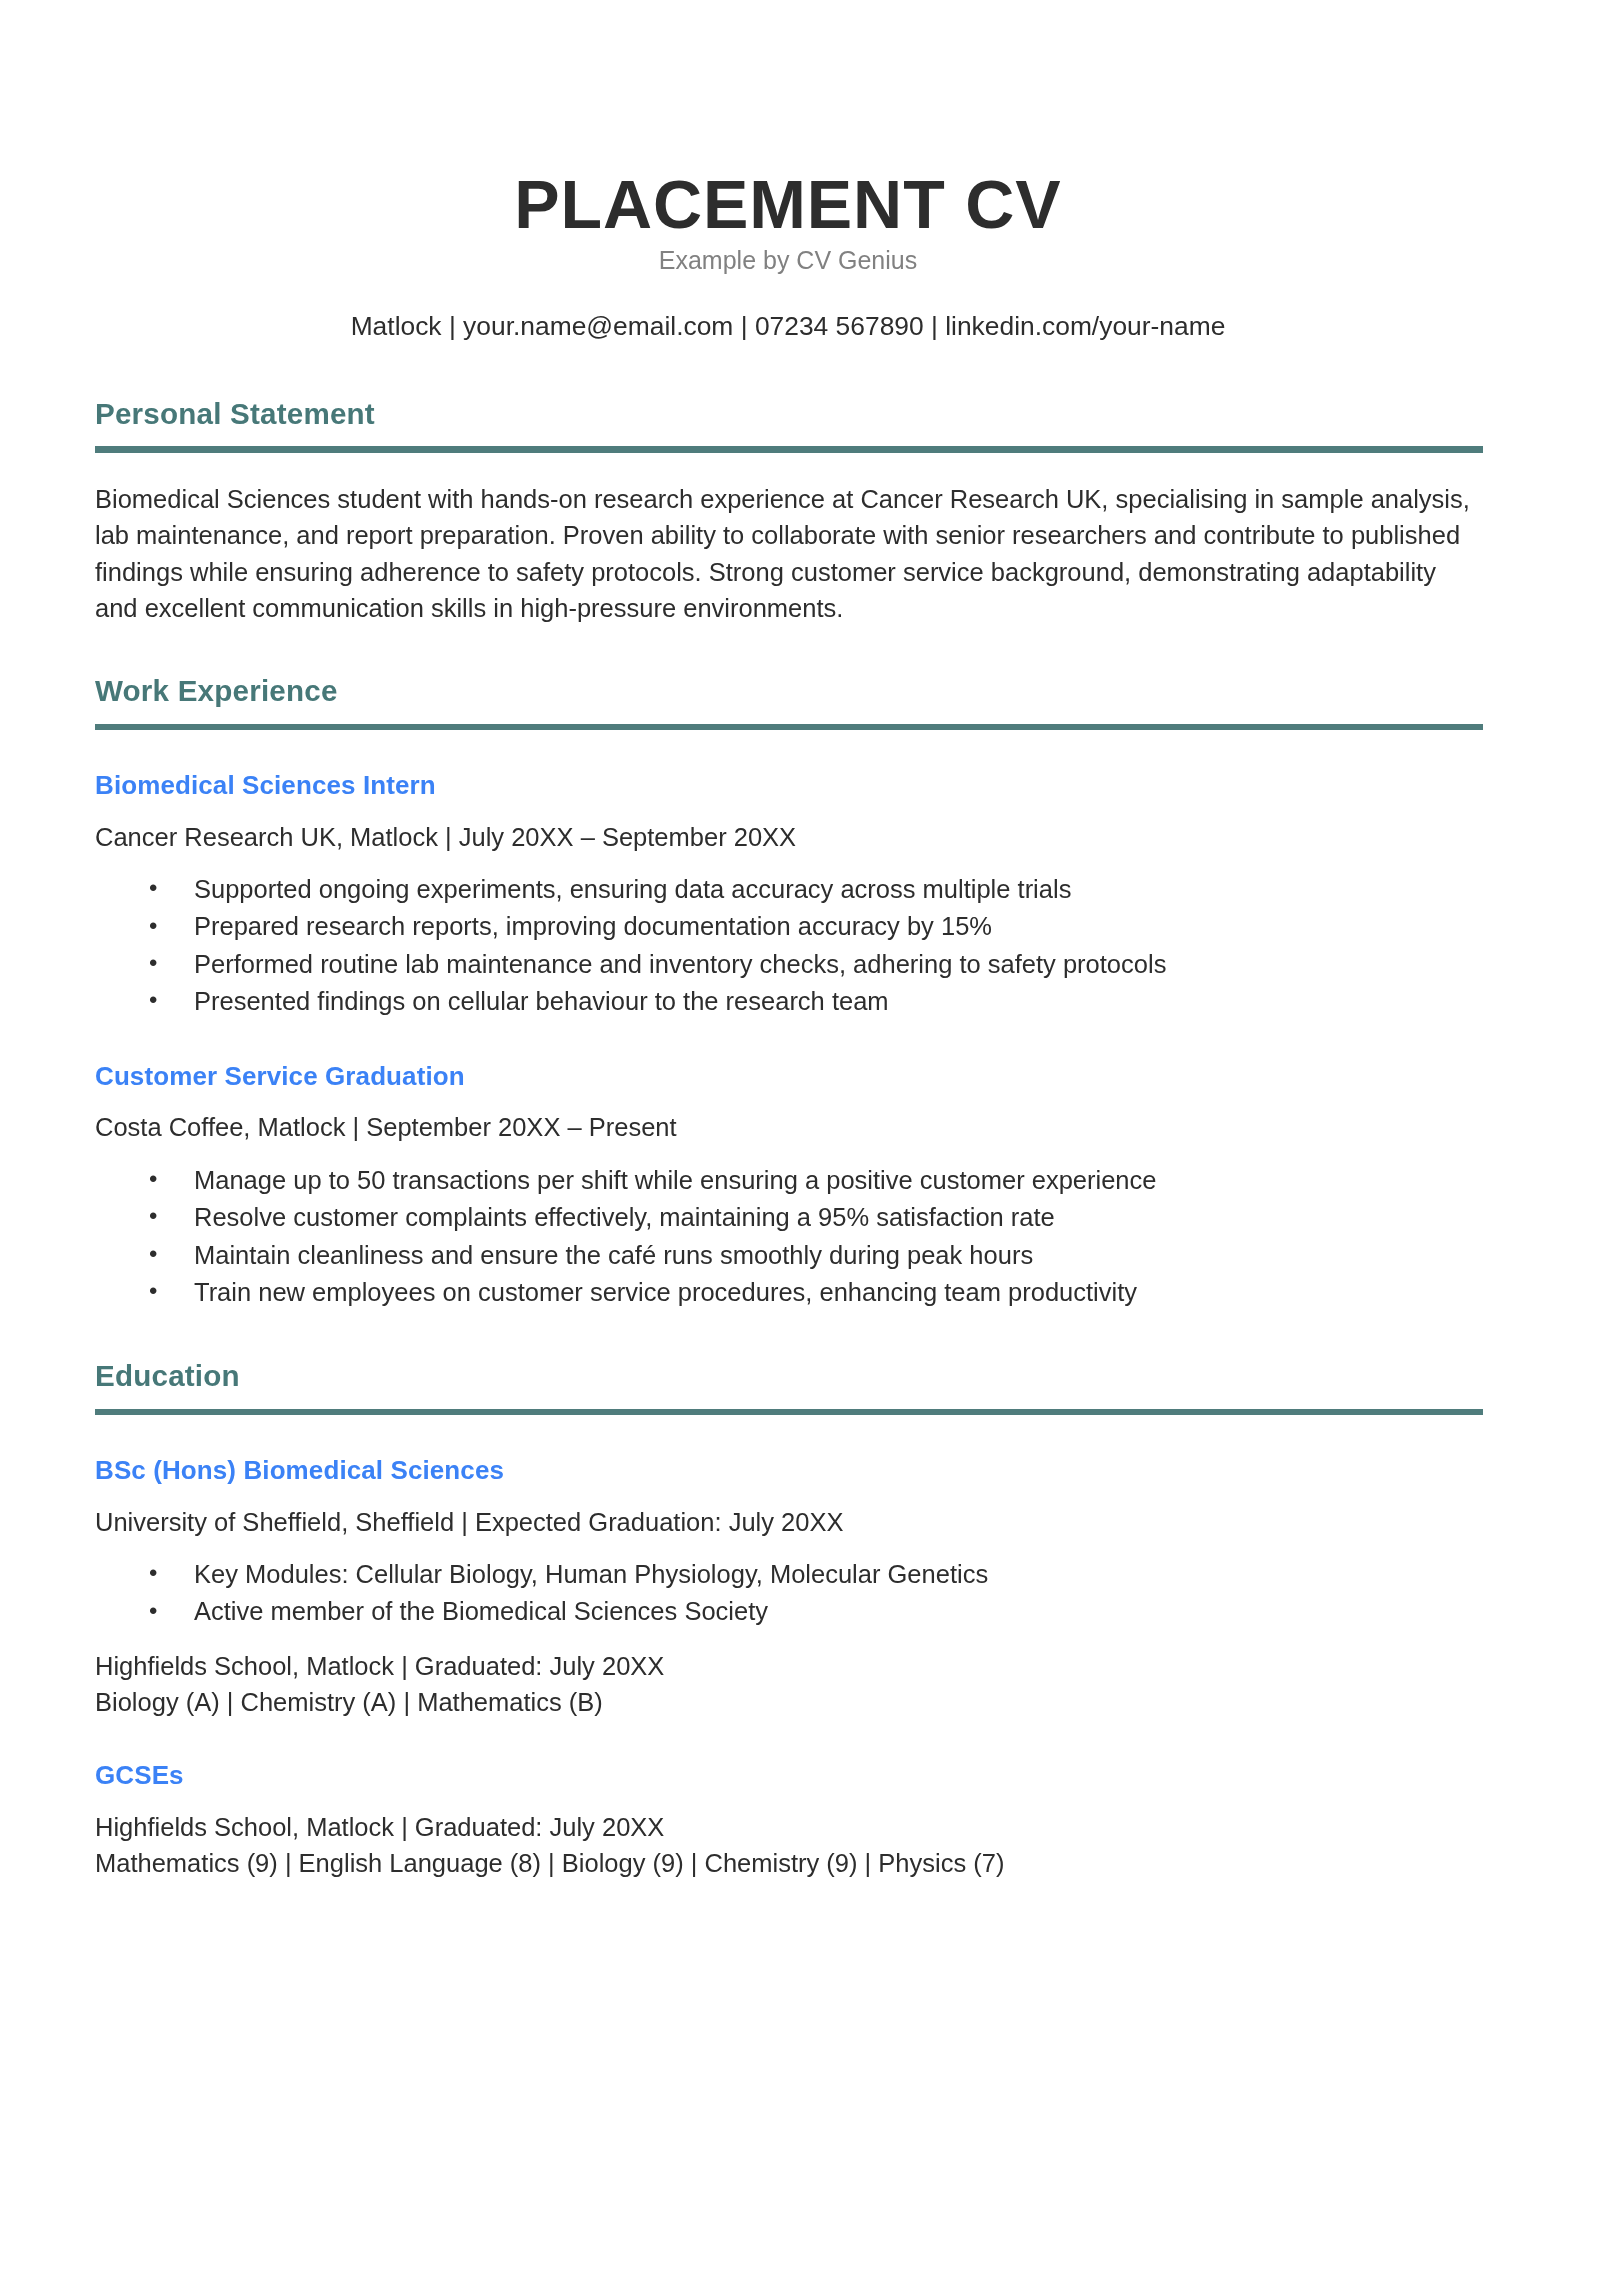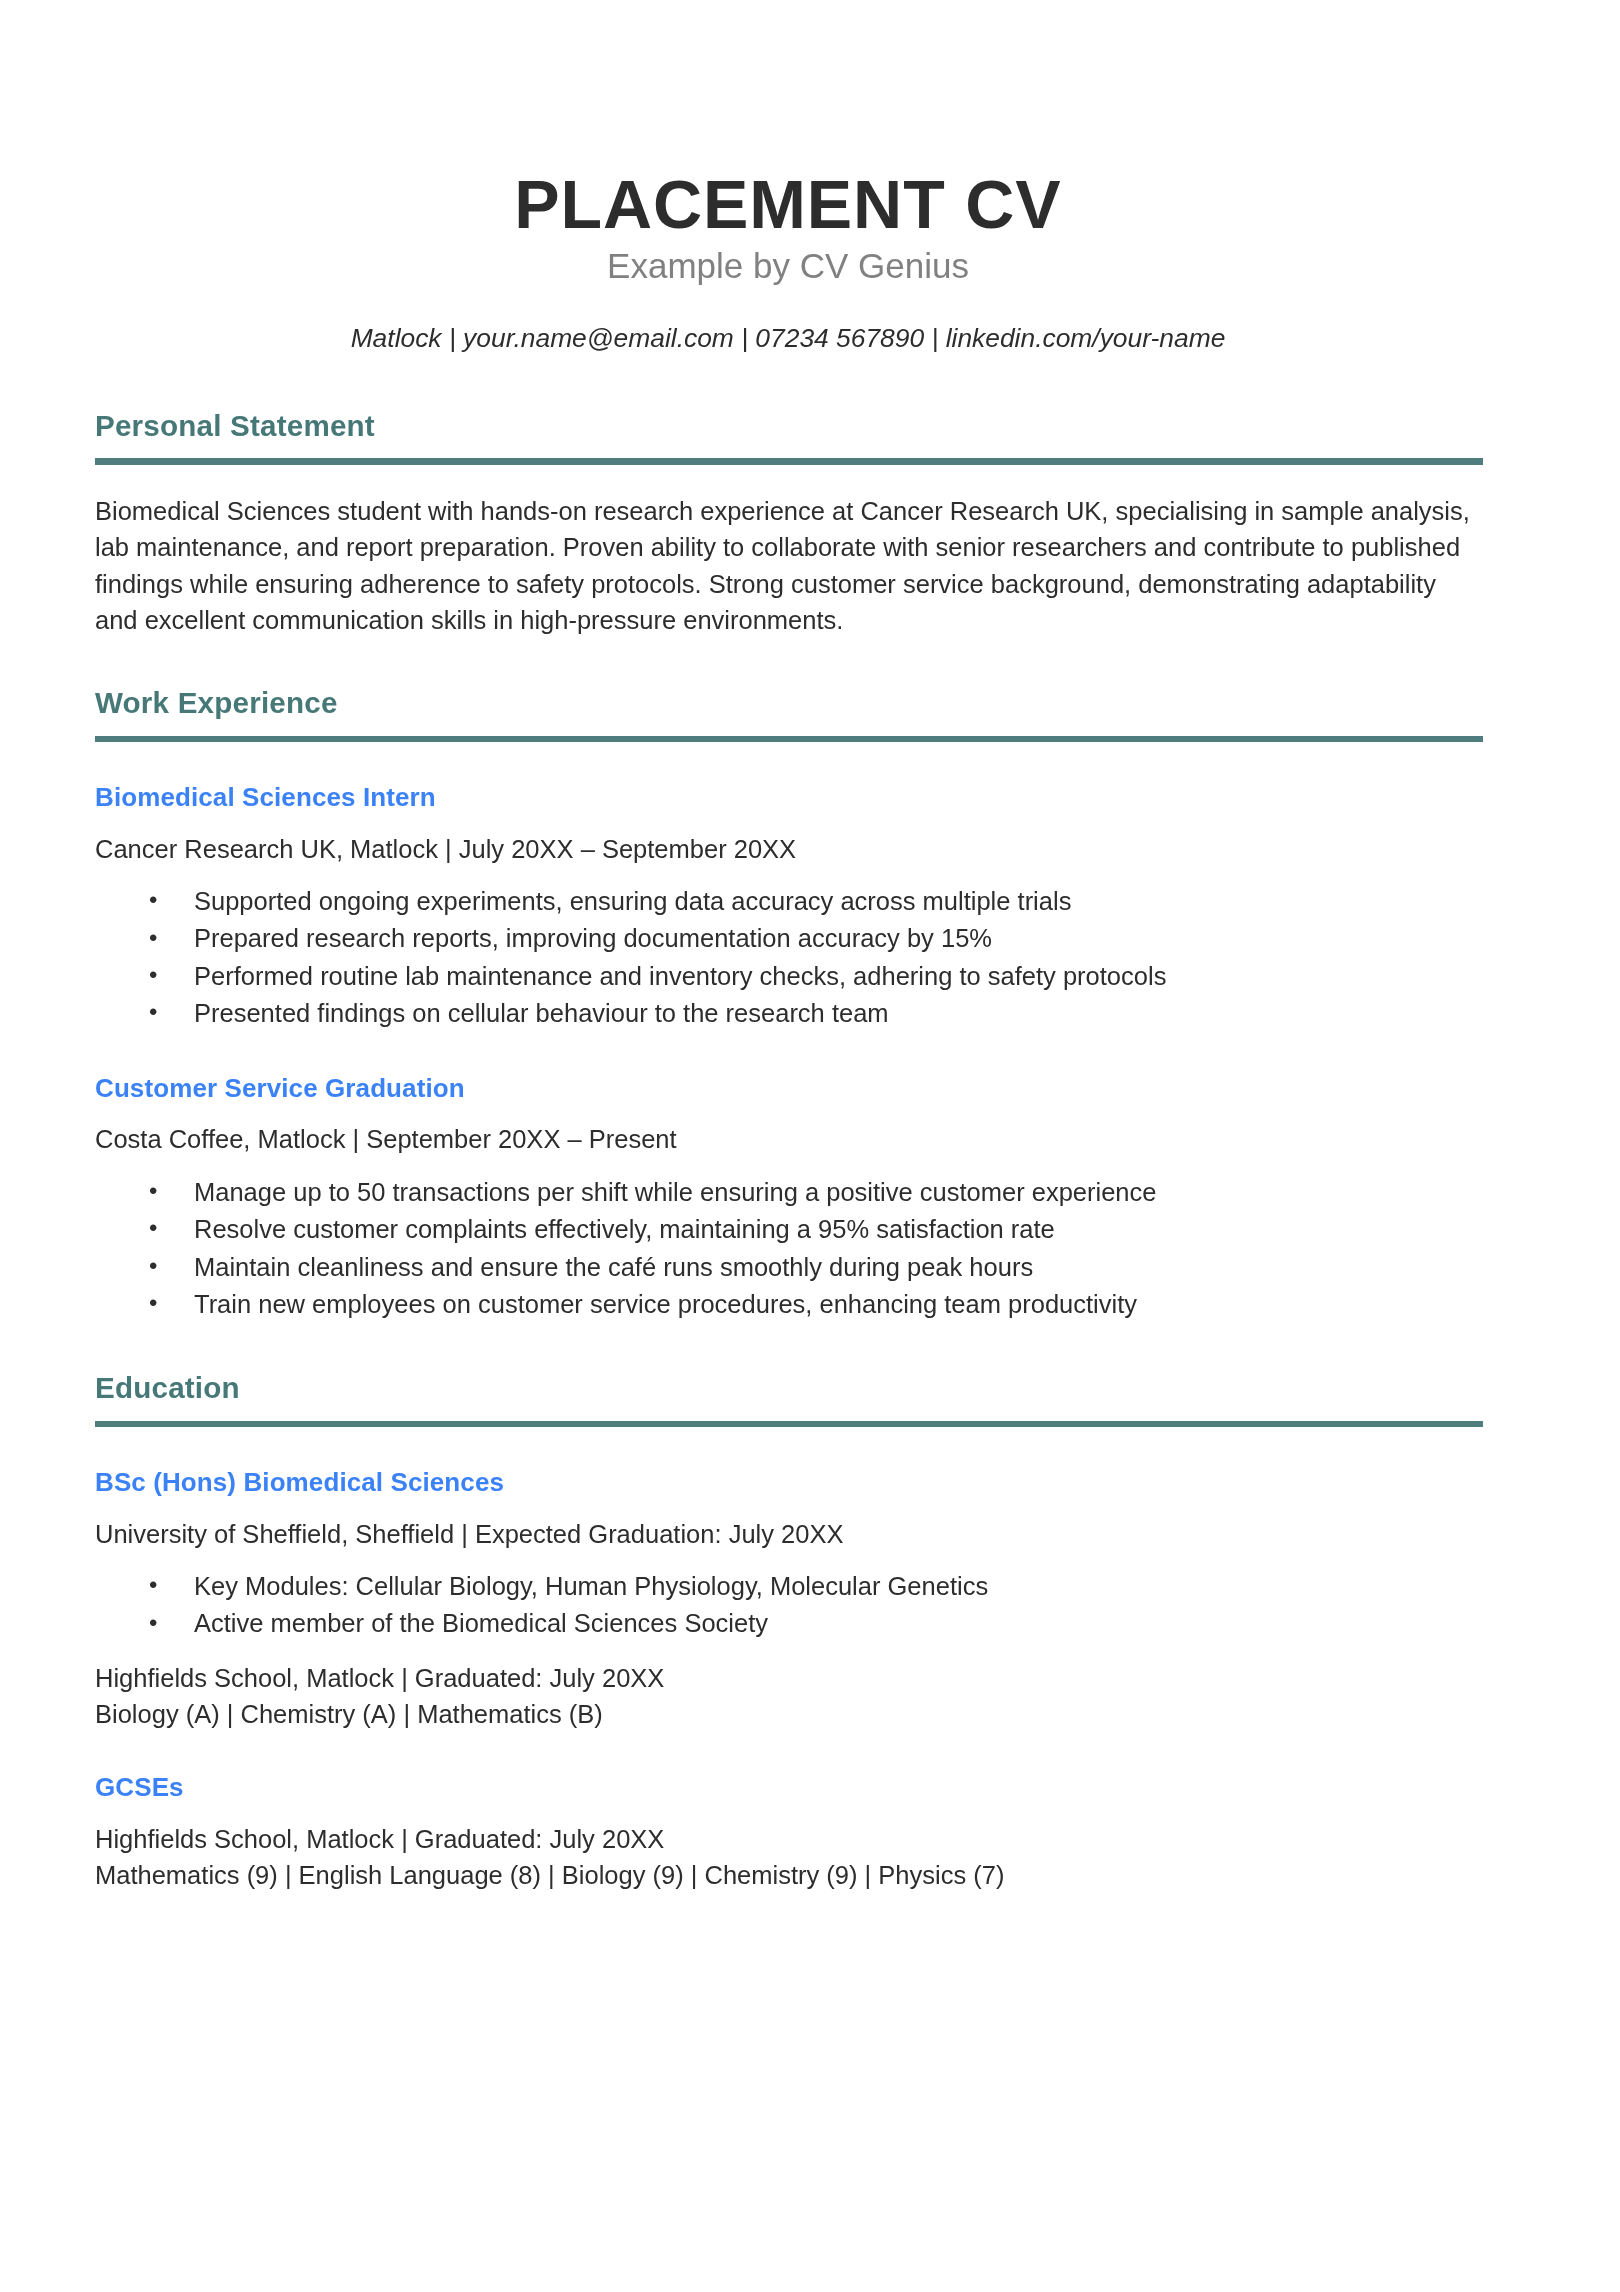--- a/index.html
+++ b/index.html
@@ -31,33 +31,32 @@
 
   .cv-title {
     font-size: 68px;
     font-weight: 700;
     letter-spacing: 0.9px;
     color: #2d2d2d;
     line-height: 1.06;
   }
 
   .cv-subtitle {
-    font-size: 35px;
+    font-size: 25px;
     font-weight: 400;
     color: #818181;
     margin-top: 5.4px;
     line-height: 1.2;
   }
 
   .cv-contact {
     font-size: 26.4px;
     color: #2d2d2d;
     margin-top: 34px;
     line-height: 1.3;
-    font-style: italic;
   }
 
   
   .content {
     padding-left: 95px;
     padding-right: 93px;
     margin-top: 52px;
   }
 
   

